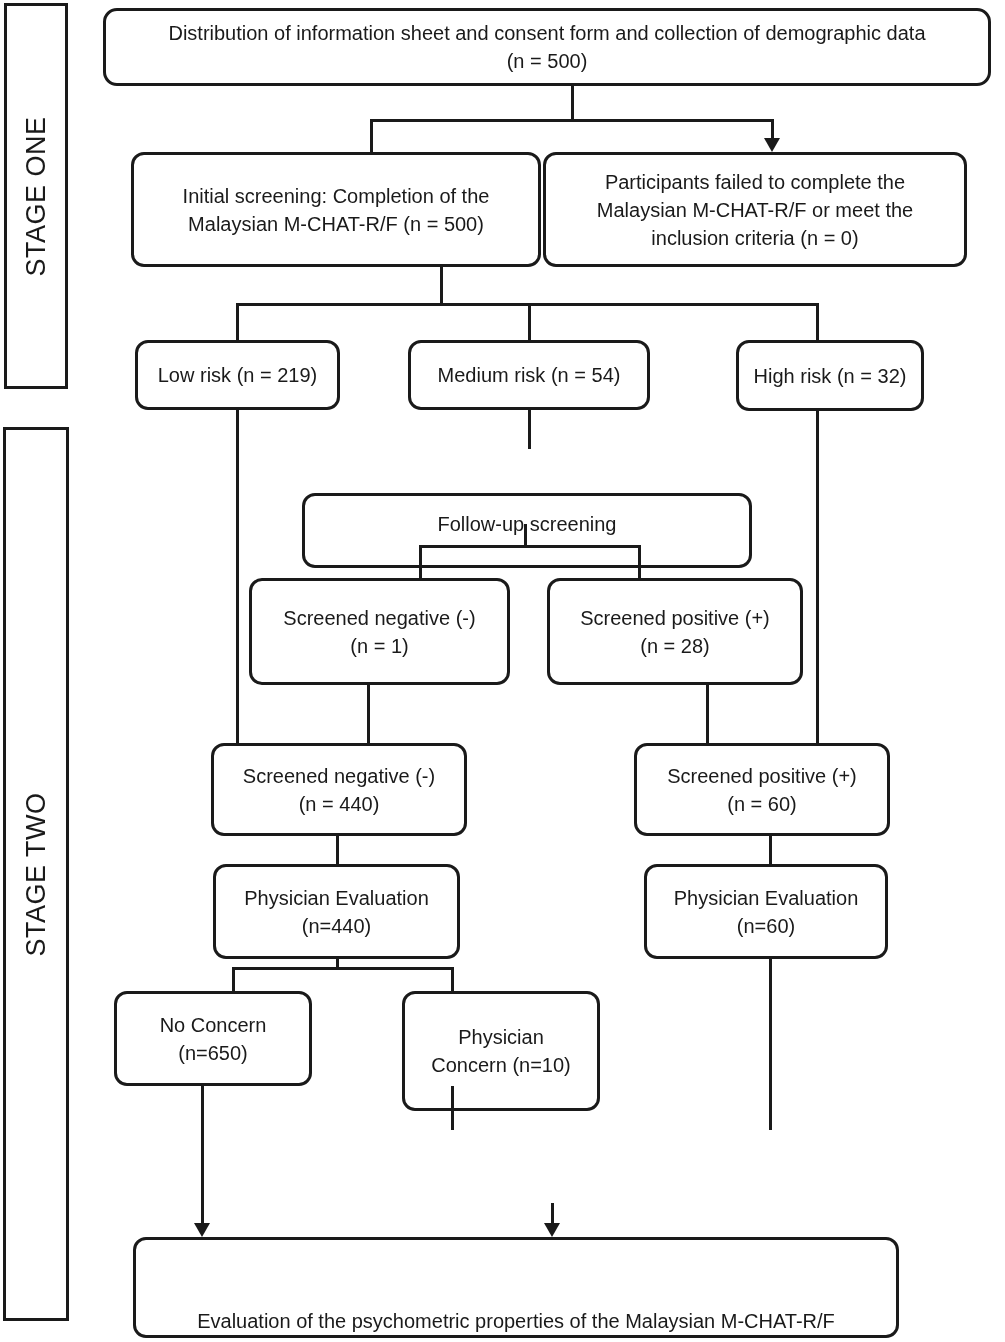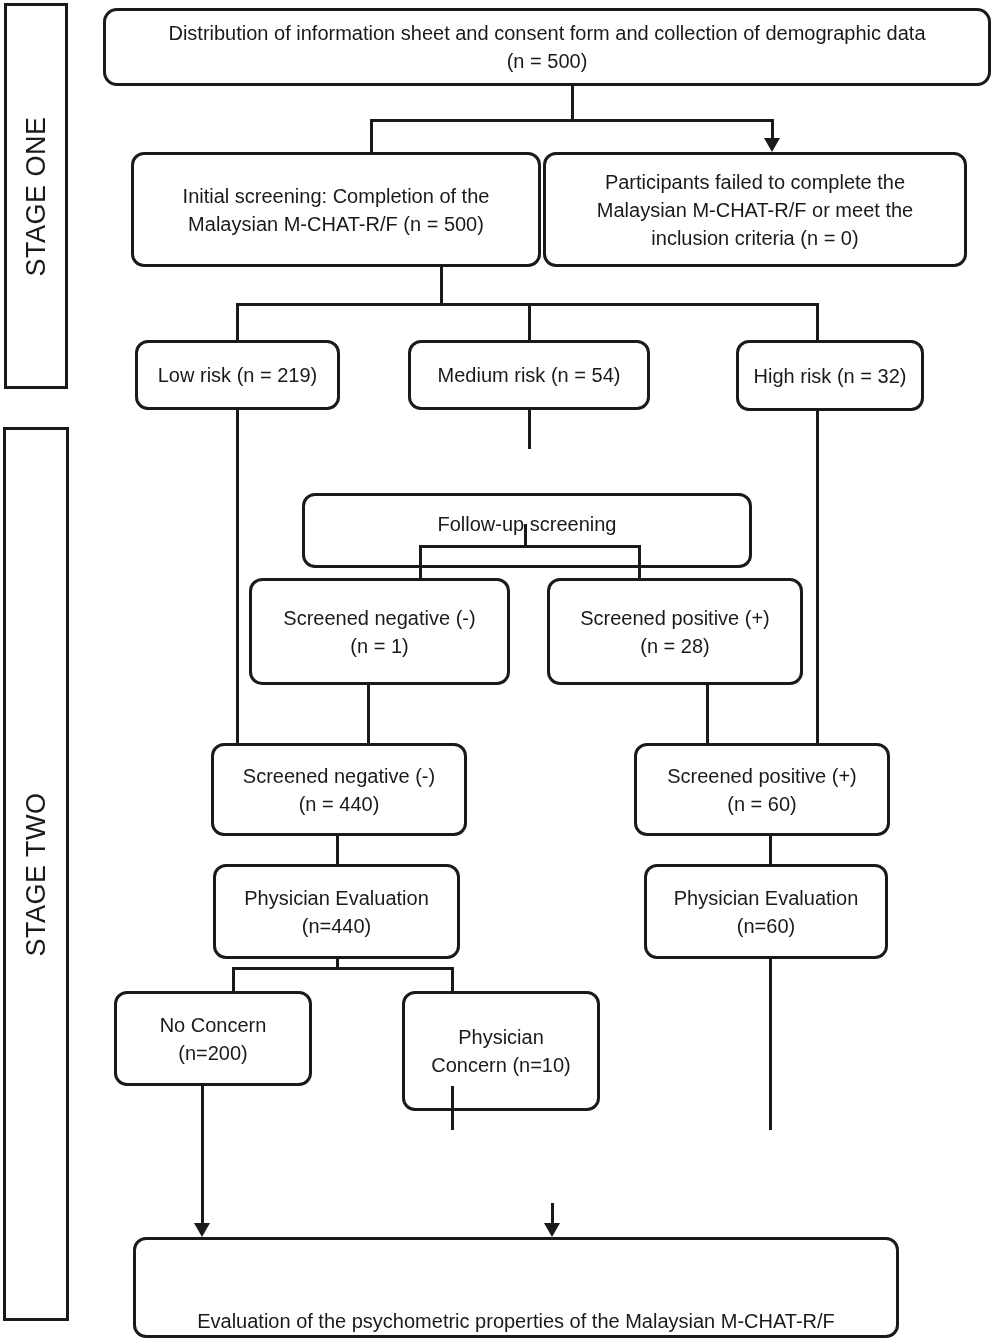--- a/index.html
+++ b/index.html
@@ -129,21 +129,21 @@
   <div class="box" id="b-phys440">
     <span class="label">Physician Evaluation
 (n=440)</span>
   </div>
   <div class="box" id="b-phys60">
     <span class="label">Physician Evaluation
 (n=60)</span>
   </div>
   <div class="box" id="b-noconcern">
     <span class="label">No Concern
-(n=200)</span>
+(n=650)</span>
   </div>
   <div class="box" id="b-physconcern">
     <span class="label">Physician
 Concern (n=10)</span>
   </div>
   <div class="box" id="b-final">
     <span class="label">Evaluation of the psychometric properties of the Malaysian M-CHAT-R/F</span>
   </div>
 
   <div class="line" style="left:571px; top:86px;  width:3px;  height:35px;"></div>

